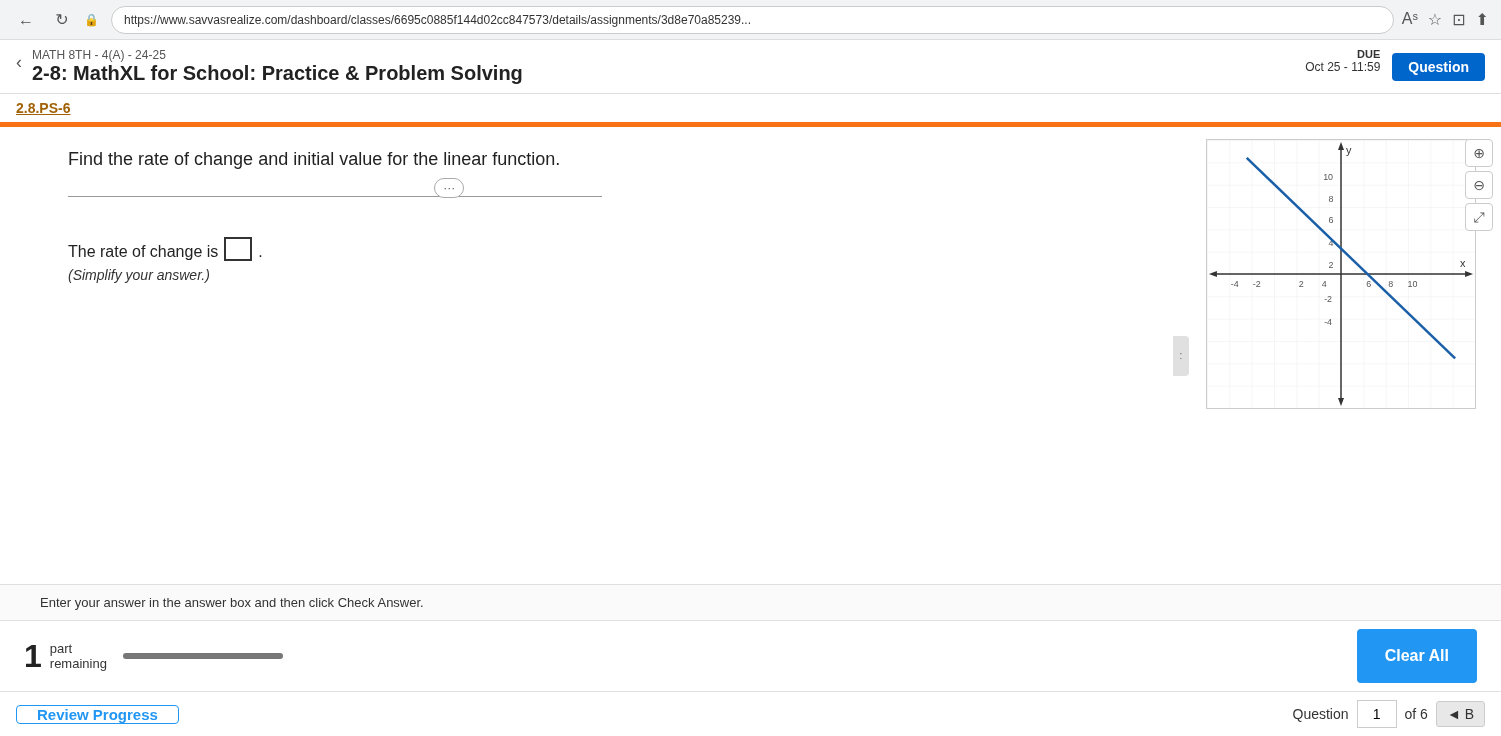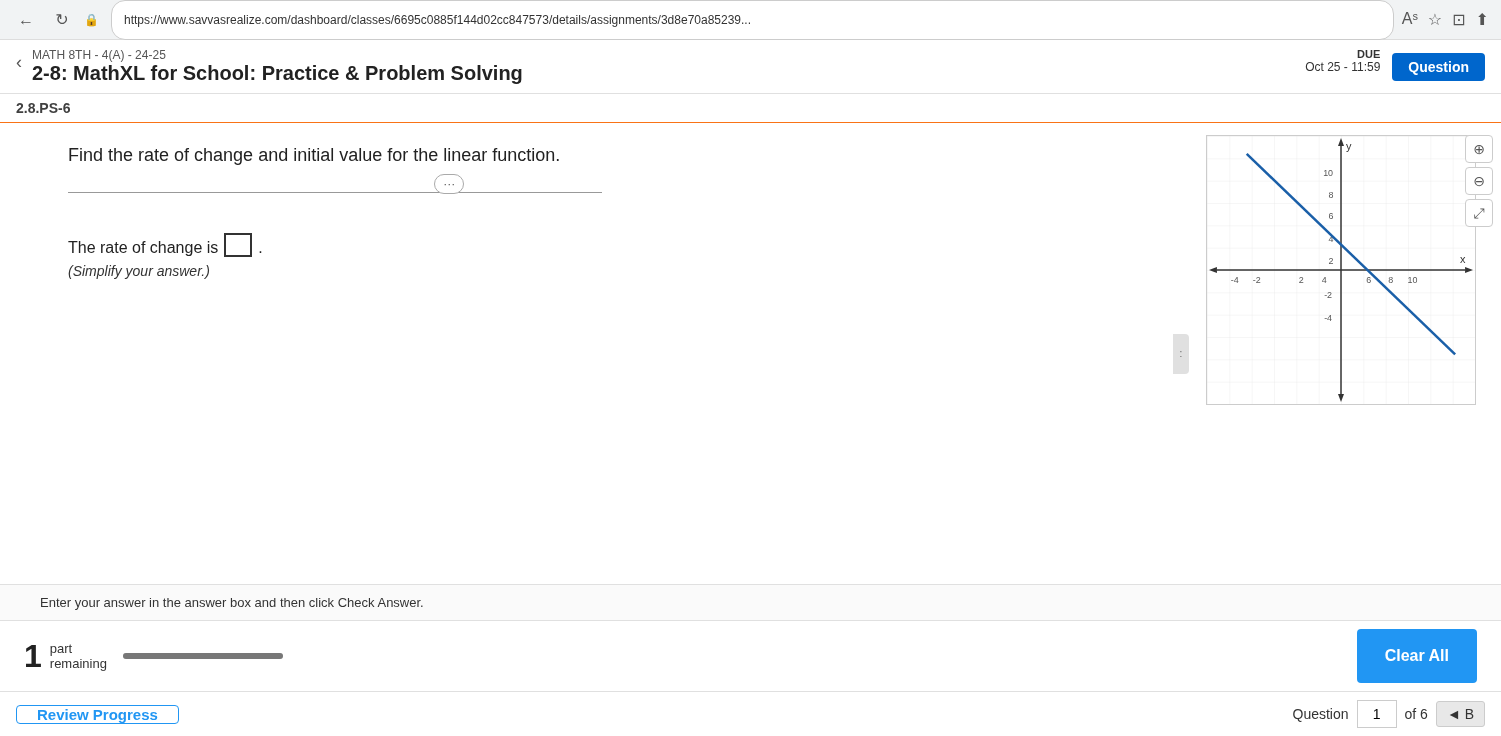--- a/index.html
+++ b/index.html
@@ -27,21 +27,21 @@
       border-radius: 50%;
       border: none;
       background: transparent;
       cursor: pointer;
       display: flex; align-items: center; justify-content: center;
       font-size: 16px;
       color: #555;
     }
     .url-bar {
       flex: 1;
-      height: 40px;
+      height: 28px;
       border-radius: 14px;
       border: 1px solid #ccc;
       background: white;
       padding: 0 12px;
       font-size: 12px;
       color: #333;
     }
     .browser-icons {
       display: flex;
       gap: 10px;
@@ -107,22 +107,23 @@
       border-radius: 4px;
       margin-left: 12px;
       align-self: center;
     }
 
     
     .problem-number {
       padding: 6px 16px;
       font-size: 14px;
       font-weight: bold;
-      color: #404040;
-      border-bottom: 1px solid #f97316;
+      color: #a16207;
+      border-bottom: 5px solid #f97316;
+      text-decoration: underline;
     }
 
     
     .main-content {
       display: flex;
       flex: 1;
       overflow: hidden;
       margin-left: 44px;
     }
 

